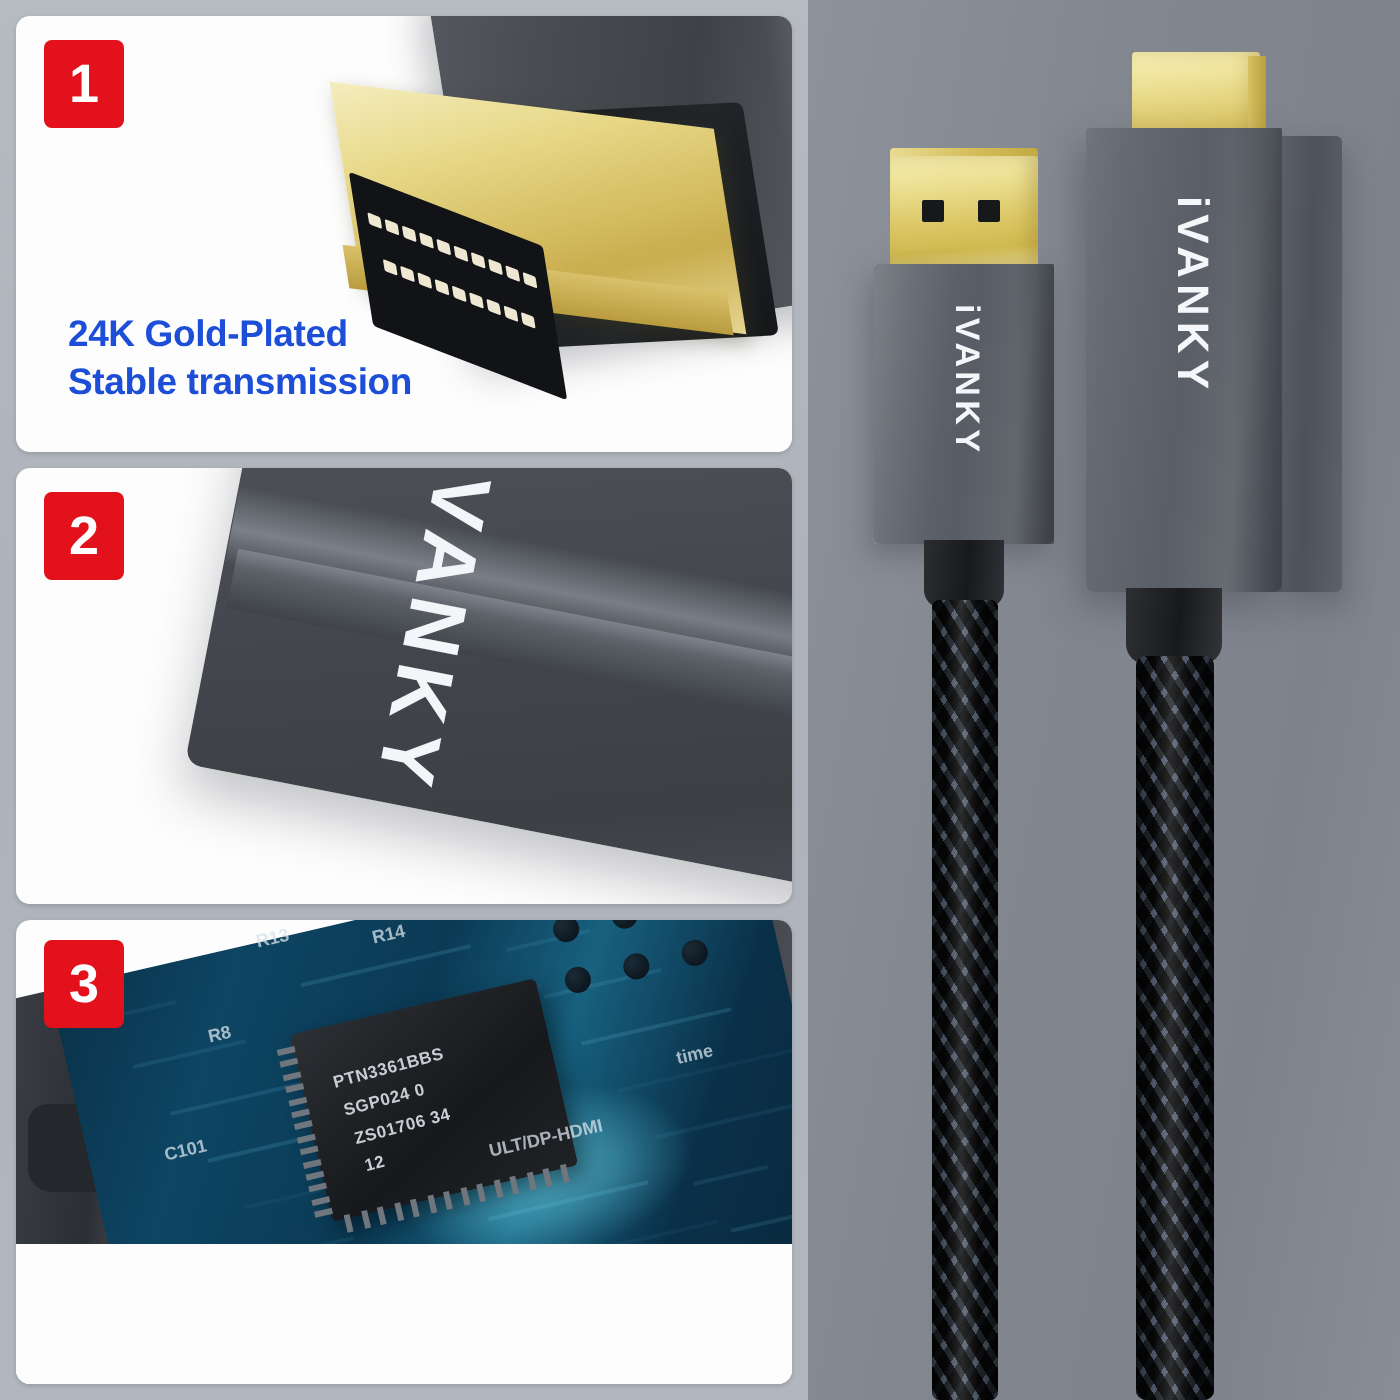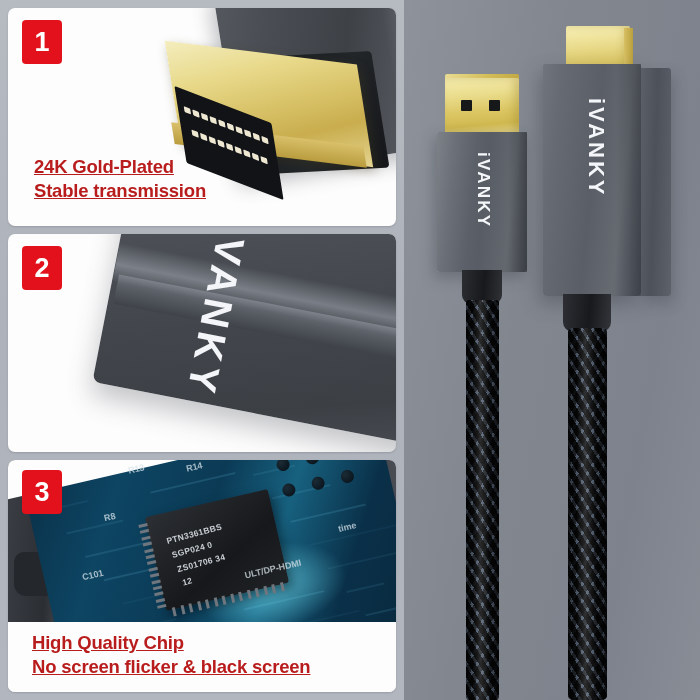--- a/index.html
+++ b/index.html
@@ -36,24 +36,23 @@
     position:absolute; left:14px; top:12px; width:40px; height:44px;
     background:#e2111b; border-radius:4px; z-index:20;
     color:#fff; font-size:27px; font-weight:bold;
     display:flex; align-items:center; justify-content:center;
     line-height:1;
   }
   #panel3 .badge { top:10px; }
 
   .caption {
     position:absolute; left:26px; z-index:18;
-    color:#b91c1c; font-weight:bold; font-size:18.5px;
+    color:#1d4ed8; font-weight:bold; font-size:18.5px;
     line-height:1.27; letter-spacing:-0.2px;
     white-space:pre-line;
-    text-decoration:underline;
   }
   #panel1 .caption { bottom:24px; }
   #panel2 .caption { bottom:22px; }
   #panel3 .caption { bottom:14px; left:24px; }
 
   .white-band {
     position:absolute; left:0; right:0; bottom:0; height:70px;
     background:#fdfdfd; z-index:14;
   }
 
@@ -413,22 +412,20 @@
             <div class="p3-silk" style="left: 120px; top: 4px; transform: rotate(-13deg); opacity: 0.75;">R13</div>
             <div class="p3-silk" style="left: 178px; top: 2px; transform: rotate(-13deg); opacity: 0.75;">R14</div>
             <div class="p3-silk" style="left: 96px; top: 52px; transform: rotate(-13deg); opacity: 0.75;">R8</div>
             <div class="p3-silk" style="left: 74px; top: 110px; transform: rotate(-13deg); opacity: 0.75;">C101</div>
             <div class="p3-silk" style="left: 236px; top: 104px; transform: rotate(-13deg); opacity: 0.75;">ULT/DP-HDMI</div>
             <div class="p3-silk" style="left: 330px; top: 62px; transform: rotate(-13deg); opacity: 0.75;">time</div>
           </div>
       </div>
       <div class="white-band"></div>
       <div class="badge">3</div>
-      <div class="caption">High Quality Chip
-No screen flicker &amp; black screen</div>
     </div>
 
   </div>
 
   <div class="right-canvas"></div>
 
   <div class="conn" id="dp-gold-top"></div>
   <div class="conn" id="dp-gold">
     <div class="dp-slot" style="left:16px;top:22px;"></div>
     <div class="dp-slot" style="left:44px;top:22px;"></div>

